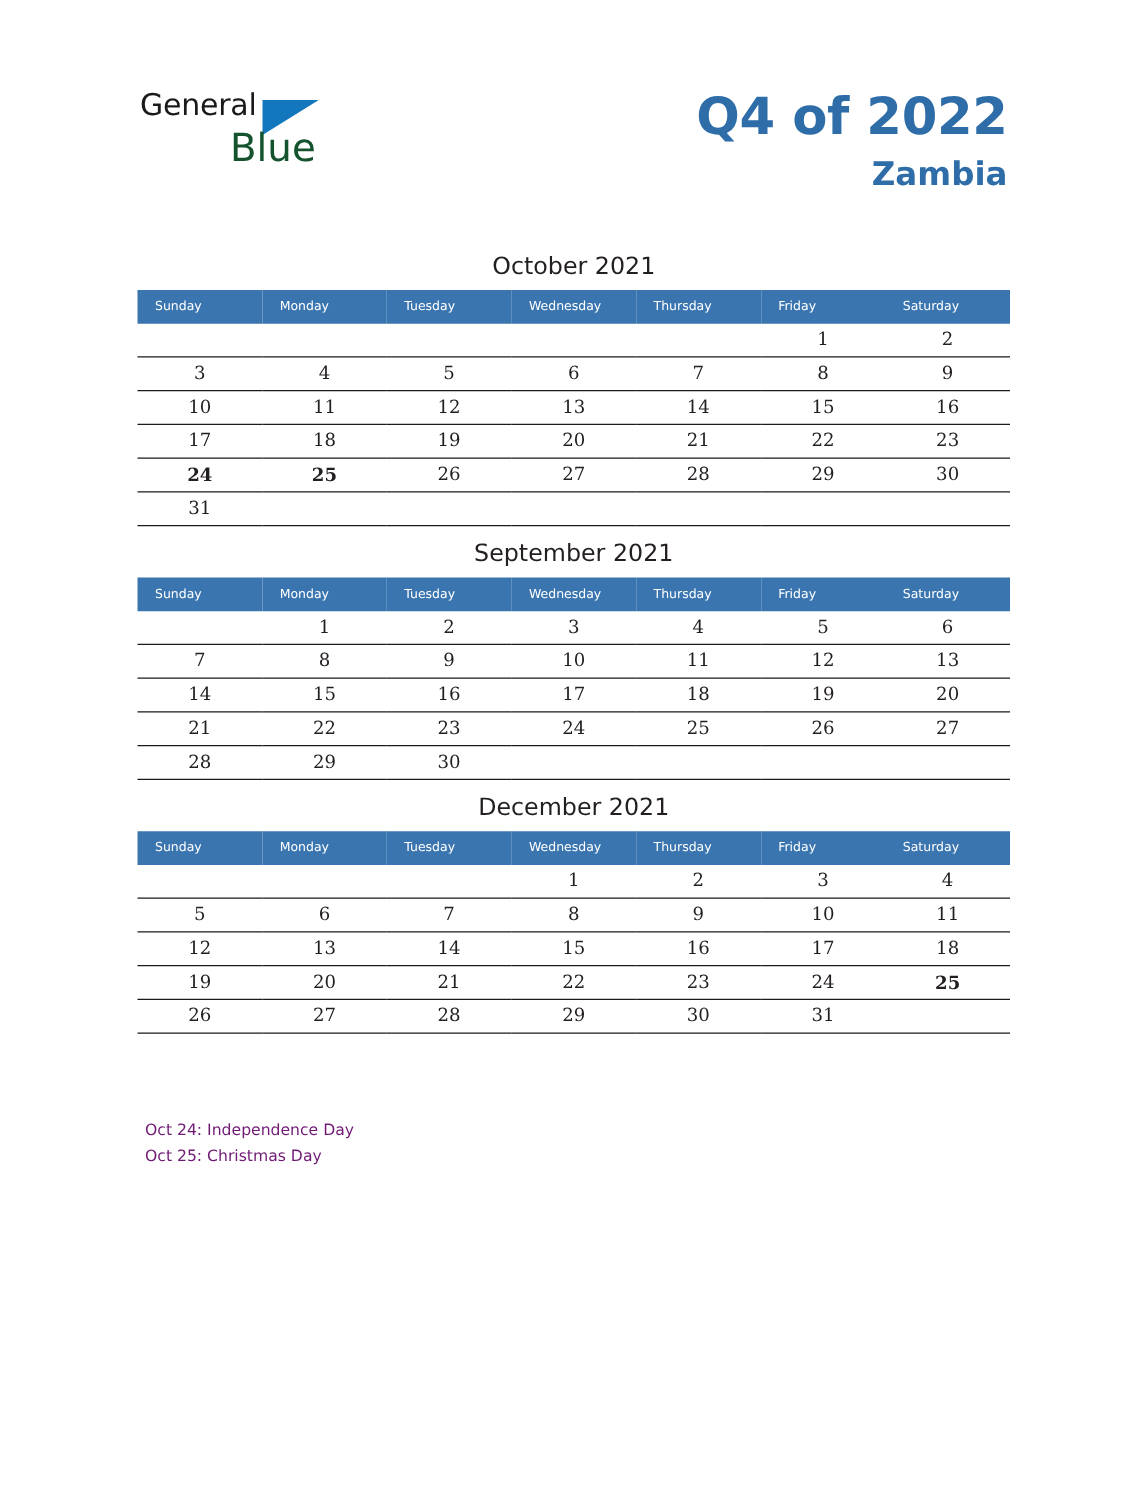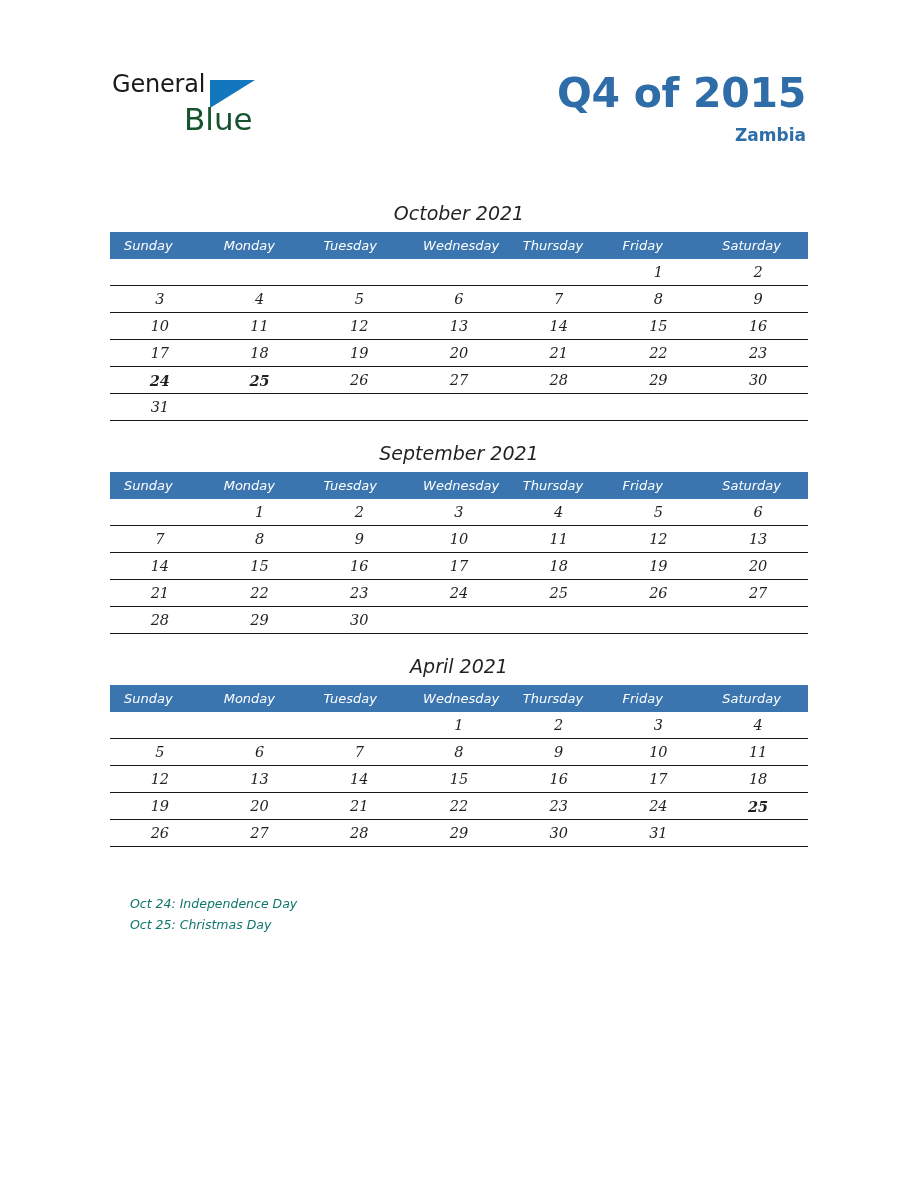--- a/index.html
+++ b/index.html
@@ -66,55 +66,55 @@
   .quarter-title {
     font-family: "DejaVu Sans", sans-serif;
     font-size: 41px;
     font-weight: bold;
     color: #2e6da8;
     line-height: 1.15;
     letter-spacing: -0.3px;
   }
   .country-title {
     font-family: "DejaVu Sans", sans-serif;
-    font-size: 17px;
+    font-size: 26px;
     font-weight: bold;
     color: #2e6da8;
     line-height: 1.2;
     margin-top: 8px;
   }
 
   
   .months {
     position: absolute;
     left: 110px;
     top: 202px;
     width: 698px;
   }
-  .month-block { margin-bottom: 21px; font-style: italic; }
+  .month-block { margin-bottom: 11px; }
 
   .month-name {
     text-align: center;
     font-family: "DejaVu Sans", sans-serif;
     font-size: 19px;
     color: #231f20;
     padding-bottom: 8px;
   }
 
   table.cal {
     width: 698px;
     border-collapse: collapse;
     table-layout: fixed;
   }
   table.cal th {
     background: #3a75b0;
     color: #ffffff;
     font-family: "DejaVu Sans", sans-serif;
     font-weight: normal;
-    font-size: 13px;
+    font-size: 10px;
     text-align: left;
     padding: 5px 0 5px 14px;
     height: 17px;
     border: none;
   }
   table.cal td {
     height: 24px;
     text-align: center;
     font-family: "DejaVu Serif", serif;
     font-size: 14.5px;
@@ -125,42 +125,41 @@
   table.cal tr.last-row td { border-bottom: 1.2px solid #1a1a1a; }
   td.holiday {
     color: #ee0000;
     font-weight: bold;
   }
   td.empty { color: transparent; }
 
   
   .holiday-list {
     position: absolute;
-    left: 130px;
+    left: 116px;
     top: 894px;
     font-family: "DejaVu Sans", sans-serif;
     font-size: 12.5px;
-    color: #0f766e;
+    color: #701a75;
     line-height: 20.5px;
-    font-style: italic;
   }
 </style>
 </head>
 <body>
 
 <div class="page-header">
 
   <div class="logo">
     <span class="logo-general">General</span>
     <span class="logo-tri"></span>
     <span class="logo-blue">Blue</span>
   </div>
 
   <div class="title-block">
-    <div class="quarter-title">Q4 of 2015</div>
+    <div class="quarter-title">Q4 of 2022</div>
     <div class="country-title">Zambia</div>
   </div>
 
 </div>
 
 <div class="months">
     <div class="month-block">
       <div class="month-name">October 2021</div>
       <table class="cal">
         <thead>
@@ -289,21 +288,21 @@
             <td>30</td>
             <td class="empty"></td>
             <td class="empty"></td>
             <td class="empty"></td>
             <td class="empty"></td>
           </tr>
         </tbody>
       </table>
     </div>
     <div class="month-block">
-      <div class="month-name">April 2021</div>
+      <div class="month-name">December 2021</div>
       <table class="cal">
         <thead>
           <tr>
             <th>Sunday</th>
             <th>Monday</th>
             <th>Tuesday</th>
             <th>Wednesday</th>
             <th>Thursday</th>
             <th>Friday</th>
             <th>Saturday</th>

